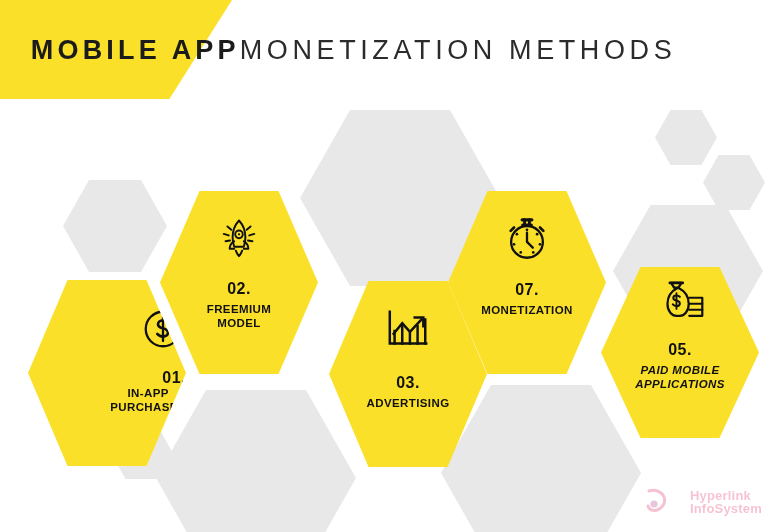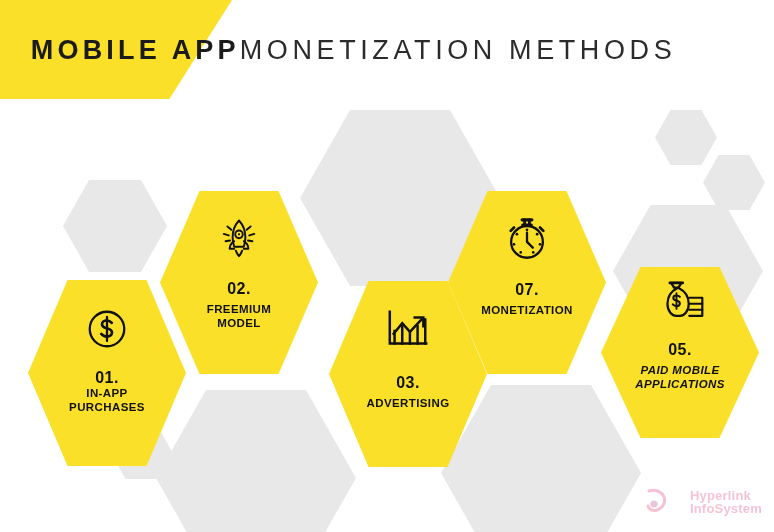--- a/index.html
+++ b/index.html
@@ -127,21 +127,21 @@
   <div class="hex hex-gray" style="left:655px; top:110px; width:62px; height:55px;"></div>
 
   <div class="hex hex-gray" style="left:703px; top:155px; width:62px; height:55px;"></div>
 
   <div class="hex hex-gray" style="left:156px; top:390px; width:200px; height:176px;"></div>
 
   <div class="hex hex-gray" style="left:110px; top:424px; width:62px; height:55px;"></div>
 
   <div class="hex hex-gray" style="left:441px; top:385px; width:200px; height:176px;"></div>
 
-  <div class="hex hex-yellow hex-card" style="left:28px; top:280px; width:158px; height:160px; padding-top:26px;">
+  <div class="hex hex-yellow hex-card" style="left:28px; top:280px; width:158px; height:160px; padding-top:26px;align-items:flex-end;">
     <span class="hex-icon">
       <svg width="46" height="46" viewBox="0 0 48 48" fill="none" stroke="#111111" stroke-width="2.4" stroke-linecap="round" stroke-linejoin="round">
         <circle cx="24" cy="24" r="18"></circle>
         <path d="M29 17.5c-1.4-1.6-3.1-2.4-5.2-2.4-2.9 0-5 1.6-5 3.9 0 2.2 1.6 3.3 5 4.2 3.6 1 5.4 2.1 5.4 4.5 0 2.5-2.2 4.2-5.4 4.2-2.4 0-4.3-.9-5.8-2.7" stroke-width="2.8"></path>
         <path d="M24 11.5v25" stroke-width="2.4"></path>
       </svg>
     </span>
     <span class="hex-num" style="margin-top:14px;">01.</span>
     <span class="hex-label" style="">IN-APP
 PURCHASES</span>

